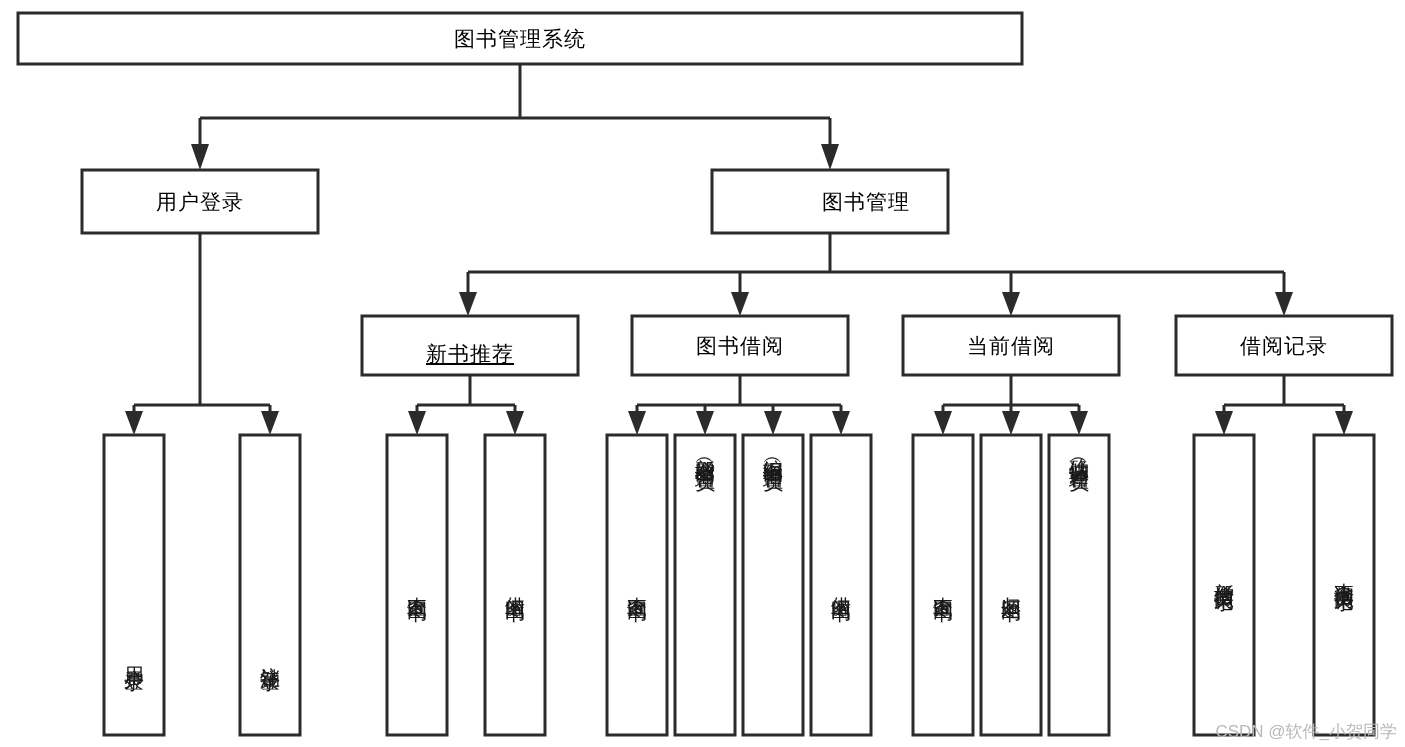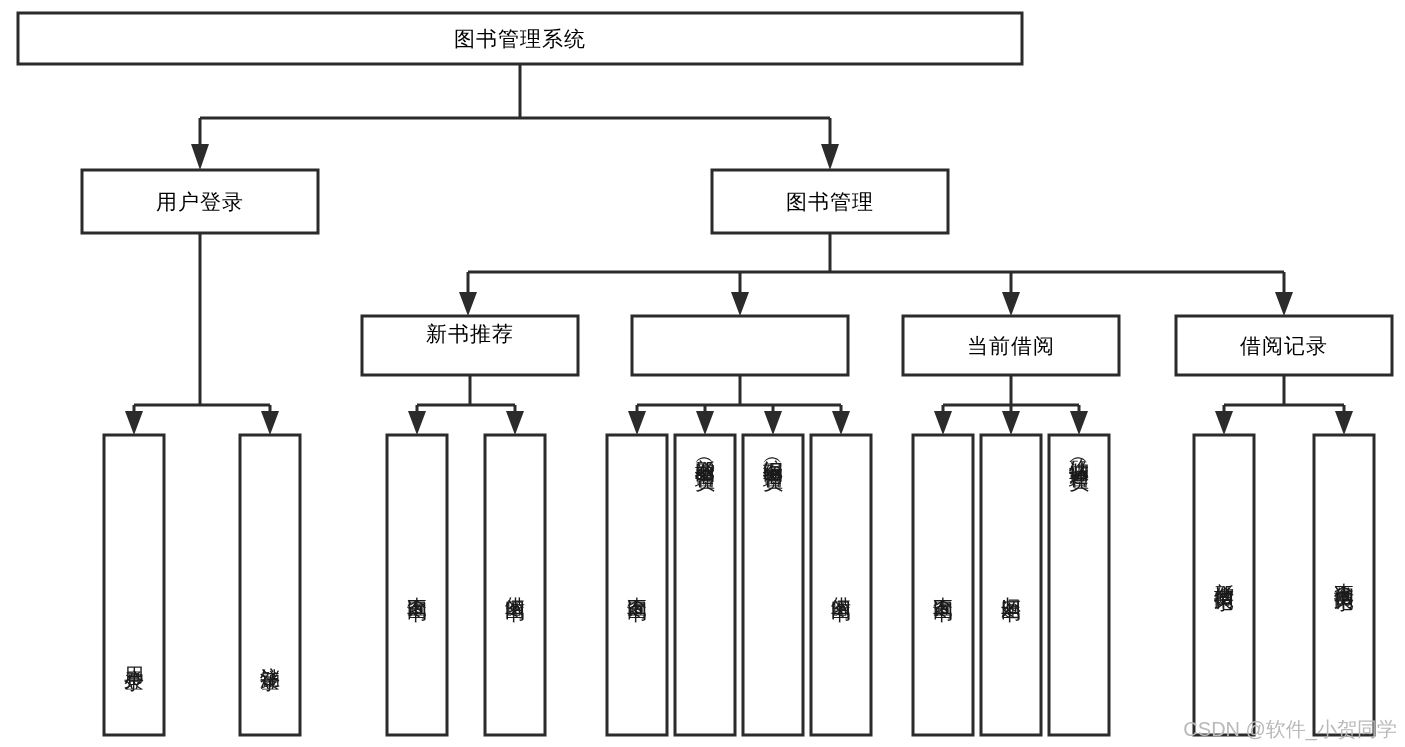--- a/index.html
+++ b/index.html
@@ -40,21 +40,21 @@
   }
   .arrow-head {
     fill: #2b2b2b;
     stroke: none;
   }
   .watermark-text {
     position: absolute;
     right: 8px;
     bottom: 4px;
     font-family: "Liberation Sans", "DejaVu Sans", sans-serif;
-    font-size: 20px;
+    font-size: 17px;
     color: #b9b9b9;
     white-space: nowrap;
     user-select: none;
   }
   .vlabel-wrap {
     position: absolute;
     display: flex;
     align-items: center;
     justify-content: center;
     pointer-events: none;
@@ -194,28 +194,31 @@
   </svg>
 
   <div class="hlabel-wrap" style="left:18px; top:13px; width:1004px; height:51px;">
     <span class="hlabel-inner">图书管理系统</span>
   </div>
 
   <div class="hlabel-wrap" style="left:82px; top:170px; width:236px; height:63px;">
     <span class="hlabel-inner">用户登录</span>
   </div>
 
-  <div class="hlabel-wrap" style="left:712px; top:170px; width:236px; height:63px;">
+  <div class="hlabel-wrap" style="left:712px; top:170px; width:236px; height:63px;padding-left:36px;">
     <span class="hlabel-inner">图书管理</span>
   </div>
 
-  <div class="hlabel-wrap" style="left:362px; top:296px; width:216px; height:76px;">
+  <div class="hlabel-wrap" style="left:362px; top:316px; width:216px; height:76px;text-decoration:underline;">
     <span class="hlabel-inner">新书推荐</span>
   </div>
 
+  <div class="hlabel-wrap" style="left:632px; top:316px; width:216px; height:59px;">
+    <span class="hlabel-inner">图书借阅</span>
+  </div>
 
   <div class="hlabel-wrap" style="left:903px; top:316px; width:216px; height:59px;border-radius:28px;">
     <span class="hlabel-inner">当前借阅</span>
   </div>
 
   <div class="hlabel-wrap" style="left:1176px; top:316px; width:216px; height:59px;">
     <span class="hlabel-inner">借阅记录</span>
   </div>
 
   <div class="vlabel-wrap" style="left:104px; top:435px; width:60px; height:300px; align-items:flex-end; padding-bottom:76px; box-sizing:border-box;">

